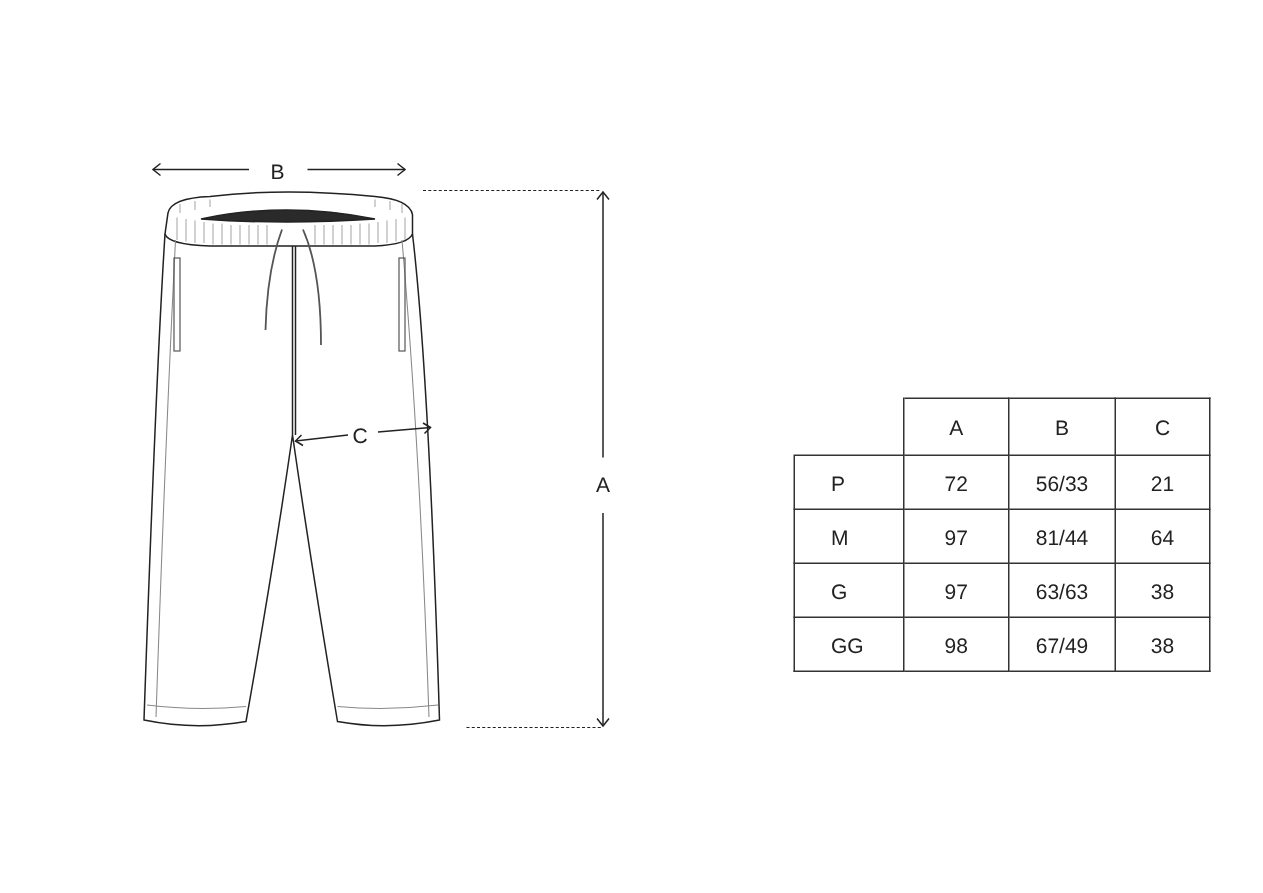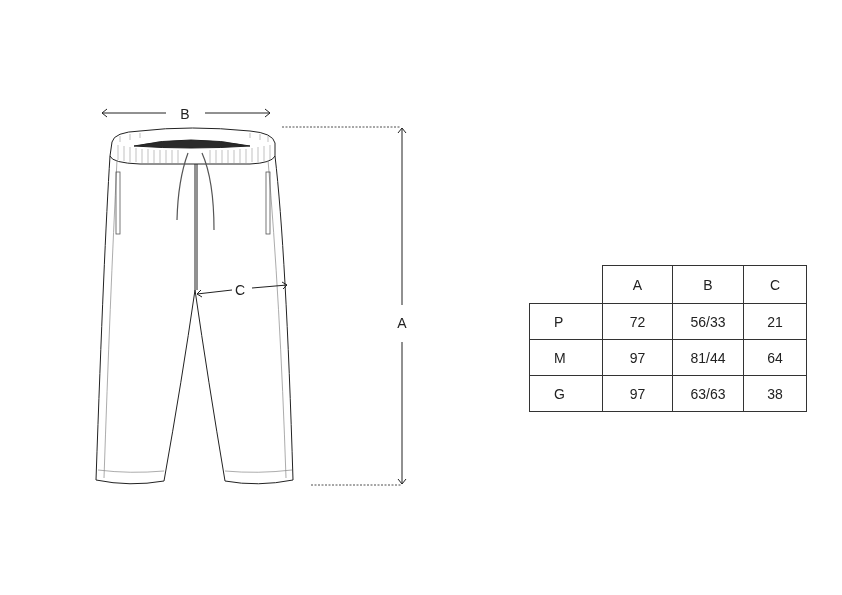--- a/index.html
+++ b/index.html
@@ -117,14 +117,20 @@
     <td>97</td>
     <td>81/44</td>
     <td>64</td>
   </tr>
   <tr>
     <td class="size">G</td>
     <td>97</td>
     <td>63/63</td>
     <td>38</td>
   </tr>
+  <tr>
+    <td class="size">GG</td>
+    <td>98</td>
+    <td>67/49</td>
+    <td>38</td>
+  </tr>
 </tbody>
   </table>
 
 </body></html>

